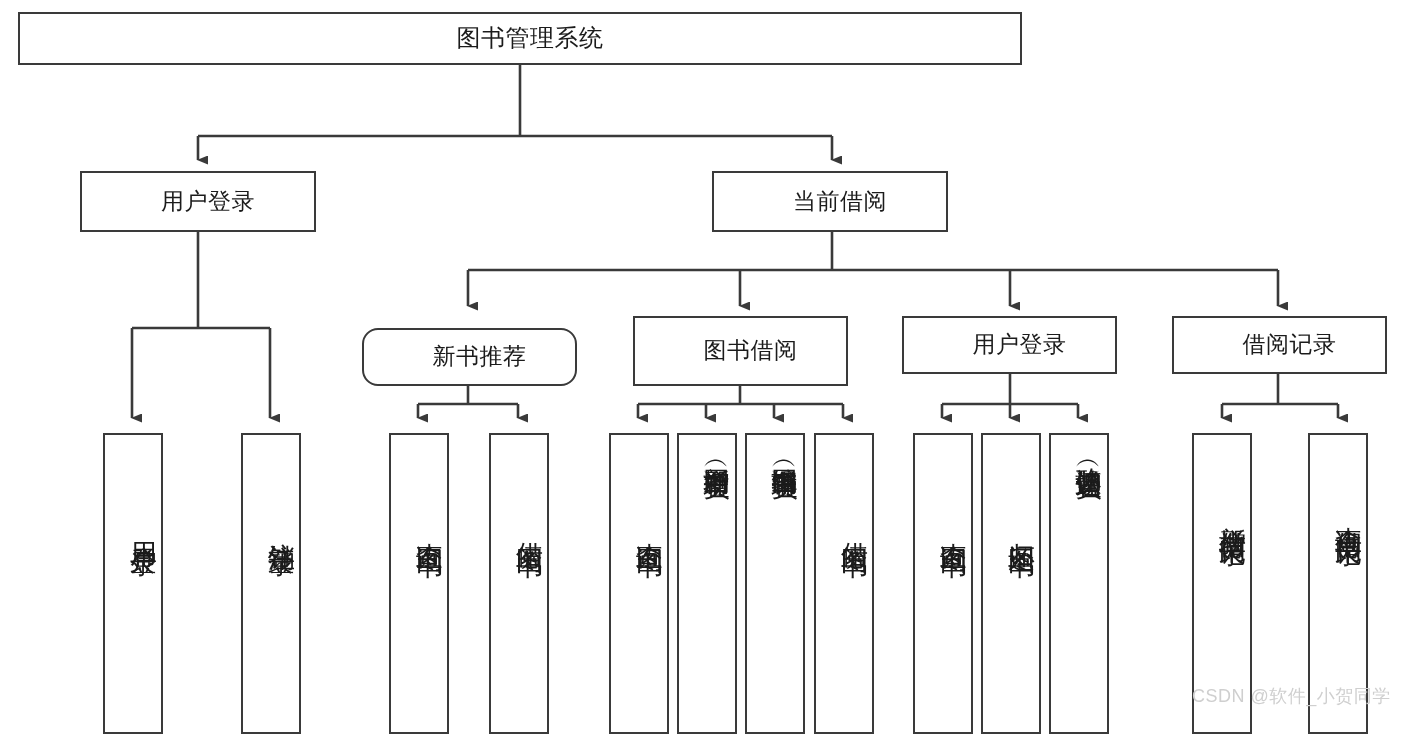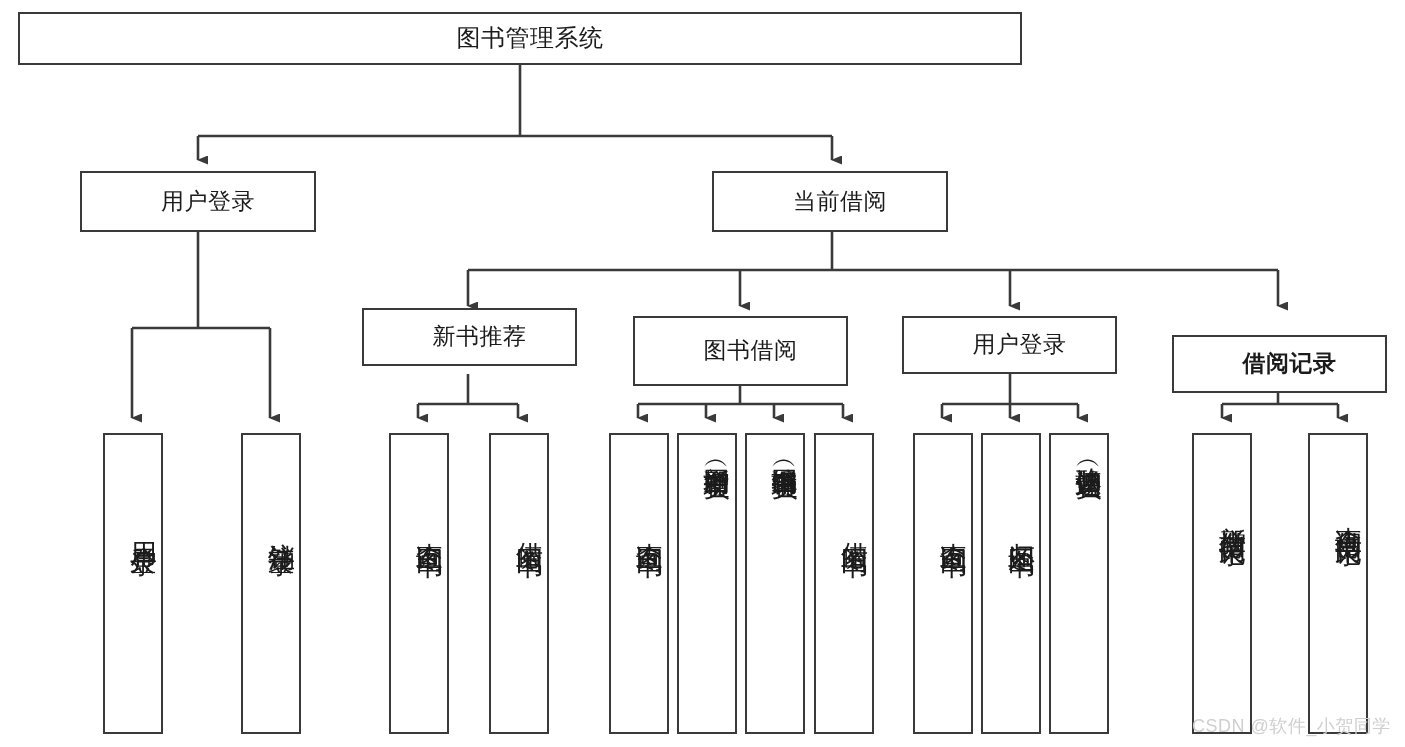--- a/index.html
+++ b/index.html
@@ -140,30 +140,30 @@
     <span class="lbl">图书管理系统</span>
   </div>
 
   <div class="node horiz" style="left:80px; top:171px; width:236px; height:61px;">
     <span class="lbl">用户登录</span>
   </div>
   <div class="node horiz" style="left:712px; top:171px; width:236px; height:61px;">
     <span class="lbl">当前借阅</span>
   </div>
 
-  <div class="node horiz" style="left:362px; top:308px; width:215px; height:58px;">
+  <div class="node horiz" style="left:362px; top:328px; width:215px; height:58px;border-radius:16px;">
     <span class="lbl">新书推荐</span>
   </div>
   <div class="node horiz" style="left:633px; top:316px; width:215px; height:70px;">
     <span class="lbl">图书借阅</span>
   </div>
   <div class="node horiz" style="left:902px; top:316px; width:215px; height:58px;">
     <span class="lbl">用户登录</span>
   </div>
-  <div class="node horiz" style="left:1172px; top:335px; width:215px; height:58px;font-weight:bold;">
+  <div class="node horiz" style="left:1172px; top:316px; width:215px; height:58px;">
     <span class="lbl">借阅记录</span>
   </div>
 
   <div class="node vert mid2" style="left:103px; top:433px; width:60px; height:301px;">
     <span class="lbl">用户登录</span>
   </div>
   <div class="node vert mid2" style="left:241px; top:433px; width:60px; height:301px;">
     <span class="lbl">注销登录</span>
   </div>
 
@@ -197,15 +197,15 @@
     <span class="lbl">确认归还（管理员）</span>
   </div>
 
   <div class="node vert mid" style="left:1192px; top:433px; width:60px; height:301px;">
     <span class="lbl">新增借阅记录</span>
   </div>
   <div class="node vert mid" style="left:1308px; top:433px; width:60px; height:301px;">
     <span class="lbl">查询借阅记录</span>
   </div>
 
-  <div class="watermark" style="left:1192px; top:714px;text-align:right;">CSDN @软件_小贺同学</div>
+  <div class="watermark" style="left:1192px; top:684px;text-align:right;">CSDN @软件_小贺同学</div>
 
 </div>
 
 </body></html>

